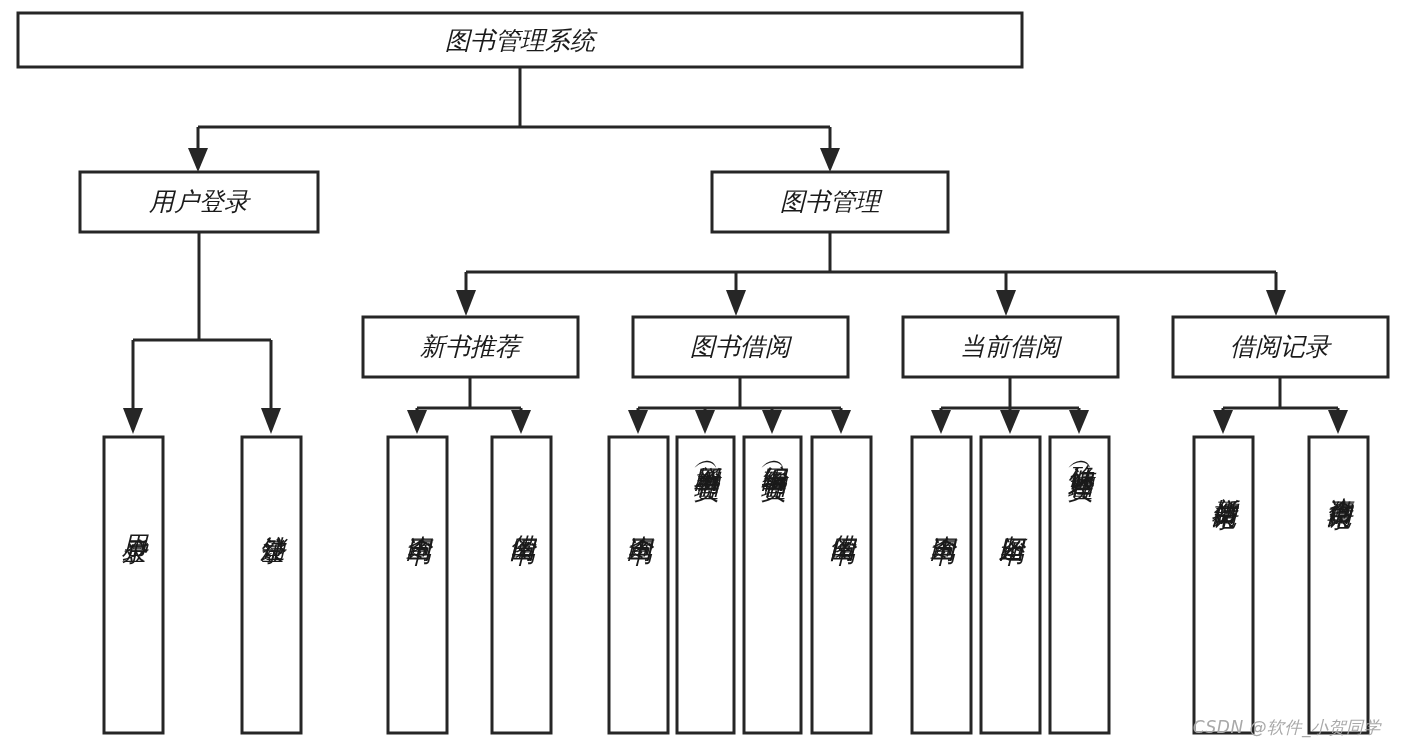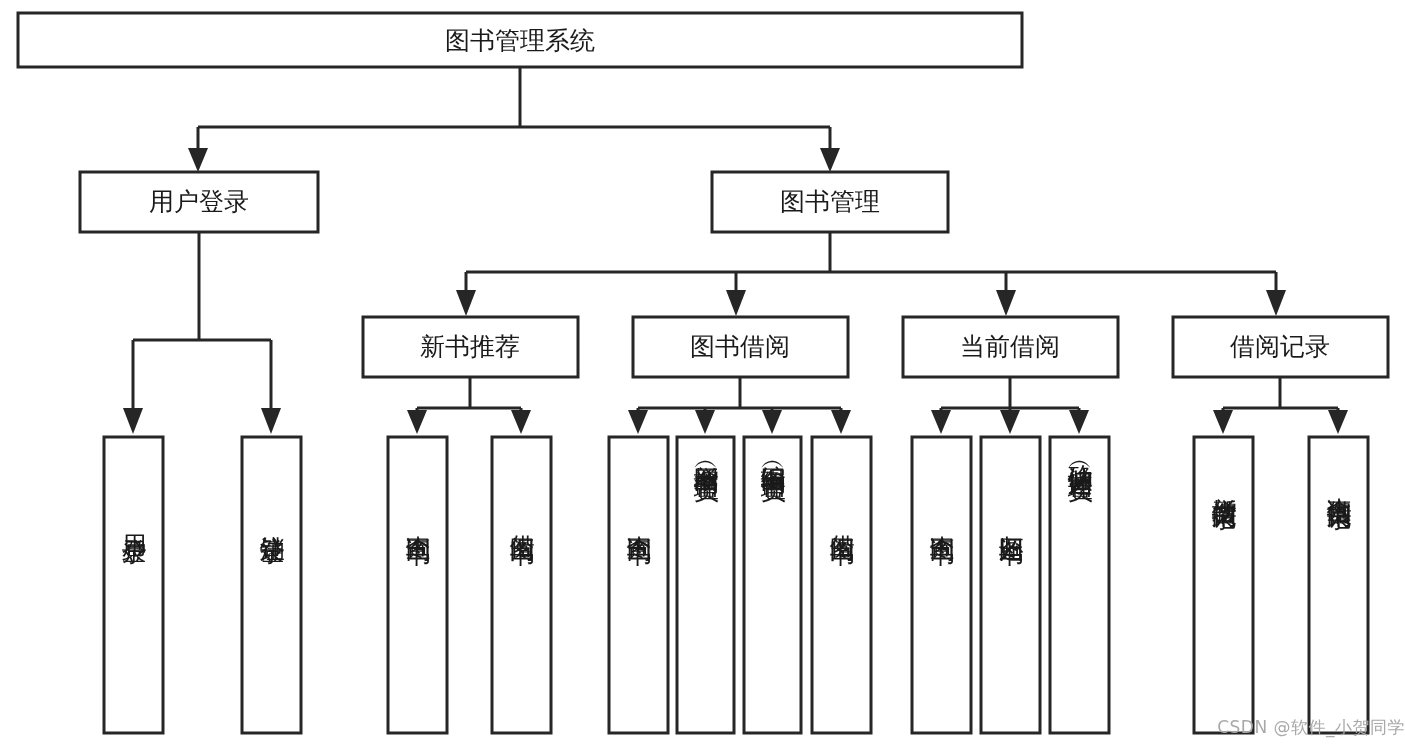--- a/index.html
+++ b/index.html
@@ -11,20 +11,21 @@
     width: 1405px;
     height: 747px;
     font-family: "DejaVu Sans", "Liberation Sans", sans-serif;
     overflow: hidden;
   }
   #diagram-root {
     position: relative;
     width: 1405px;
     height: 747px;
     background: #ffffff;
+    font-style: italic;
   }
   svg.canvas {
     position: absolute;
     left: 0;
     top: 0;
     width: 1405px;
     height: 747px;
   }
   .node-rect {
     fill: #ffffff;
@@ -60,21 +61,21 @@
     text-orientation: upright;
     font-family: "DejaVu Sans", "Liberation Sans", sans-serif;
     font-size: 25px;
     line-height: 1.06;
     color: #1a1a1a;
     letter-spacing: 2px;
     white-space: nowrap;
   }
   .watermark {
     position: absolute;
-    right: 0;
+    right: 24px;
     bottom: 8px;
     font-family: "DejaVu Sans", "Liberation Sans", sans-serif;
     font-size: 17px;
     color: #a9a9a9;
     letter-spacing: 0.5px;
     user-select: none;
   }
 </style>
 </head>
 <body>

